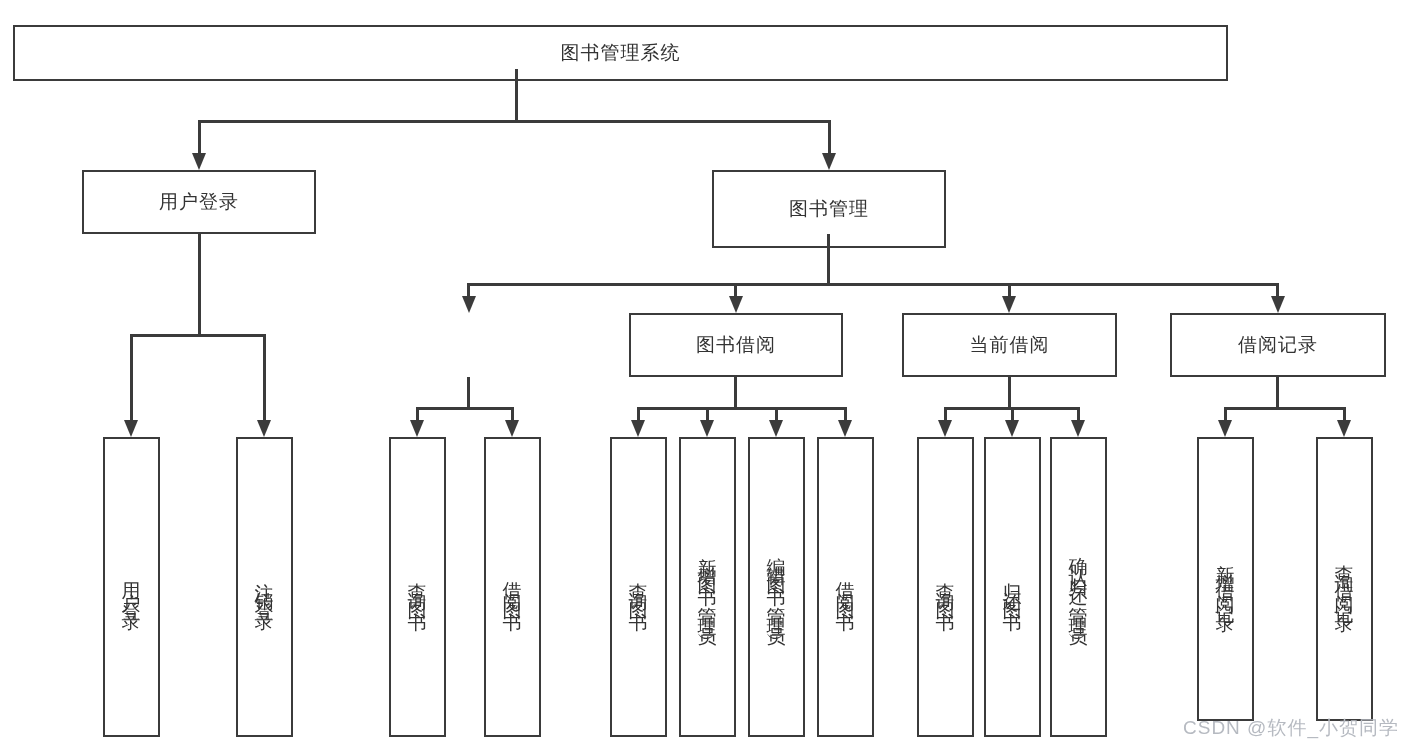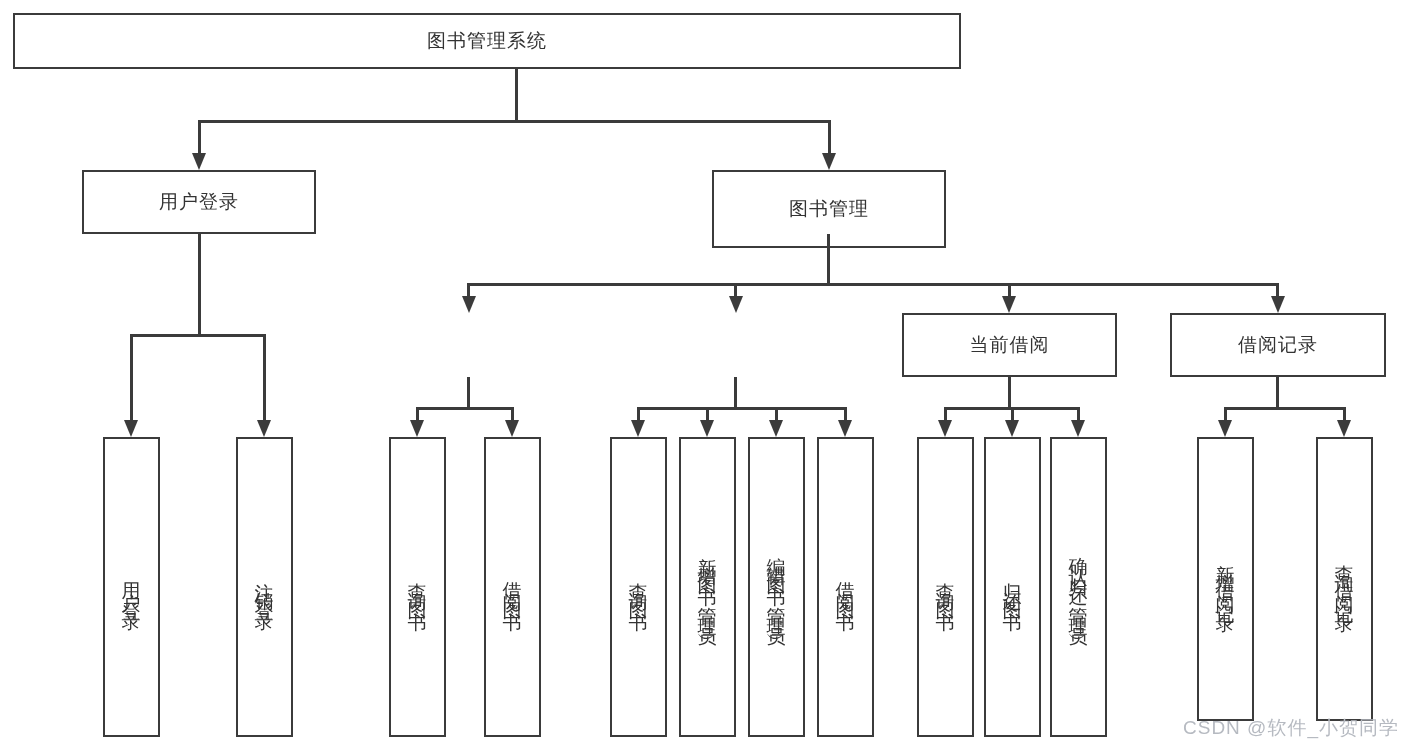--- a/index.html
+++ b/index.html
@@ -32,21 +32,21 @@
   .wm{
     position:absolute;left:1183px;top:715px;z-index:5;
     font-size:19px;color:var(--wm);letter-spacing:1px;white-space:nowrap;
   }
 </style>
 </head>
 <body>
 
 <div class="canvas">
 
-  <div class="box" style="left:13px;top:13px;width:948px;height:56px">
+  <div class="box" style="left:13px;top:25px;width:1215px;height:56px">
     <span>图书管理系统</span>
   </div>
 
   <div class="vl" style="left:515px;top:69px;height:54px"></div>
   <div class="hl" style="left:198px;top:120px;width:632px"></div>
   <div class="vl" style="left:198px;top:120px;height:36px"></div>
   <div class="arr" style="left:192px;top:153px"></div>
   <div class="vl" style="left:828px;top:120px;height:36px"></div>
   <div class="arr" style="left:822px;top:153px"></div>
 
@@ -68,20 +68,23 @@
   <div class="hl" style="left:467px;top:283px;width:812px"></div>
   <div class="vl" style="left:467px;top:283px;height:16px"></div>
   <div class="arr" style="left:462px;top:296px"></div>
   <div class="vl" style="left:734px;top:283px;height:16px"></div>
   <div class="arr" style="left:729px;top:296px"></div>
   <div class="vl" style="left:1008px;top:283px;height:16px"></div>
   <div class="arr" style="left:1002px;top:296px"></div>
   <div class="vl" style="left:1276px;top:283px;height:16px"></div>
   <div class="arr" style="left:1271px;top:296px"></div>
 
+  <div class="box" style="left:629px;top:313px;width:214px;height:64px">
+    <span>图书借阅</span>
+  </div>
   <div class="box" style="left:1170px;top:313px;width:216px;height:64px">
     <span>借阅记录</span>
   </div>
   <div class="box" style="left:902px;top:313px;width:215px;height:64px">
     <span>当前借阅</span>
   </div>
 
   <div class="vl" style="left:467px;top:377px;height:33px"></div>
   <div class="hl" style="left:416px;top:407px;width:98px"></div>
   <div class="vl" style="left:416px;top:407px;height:16px"></div>

